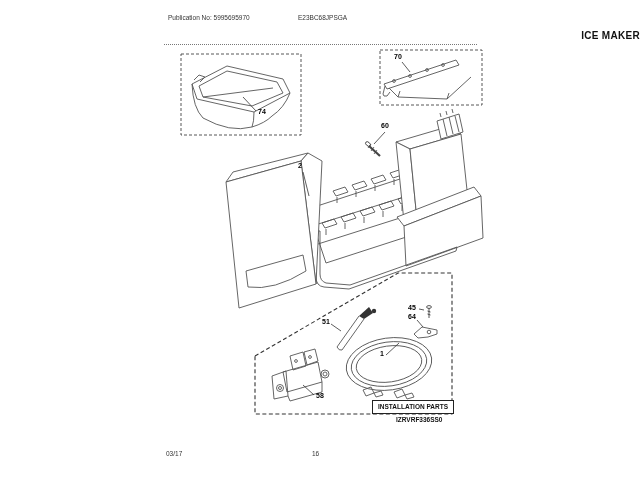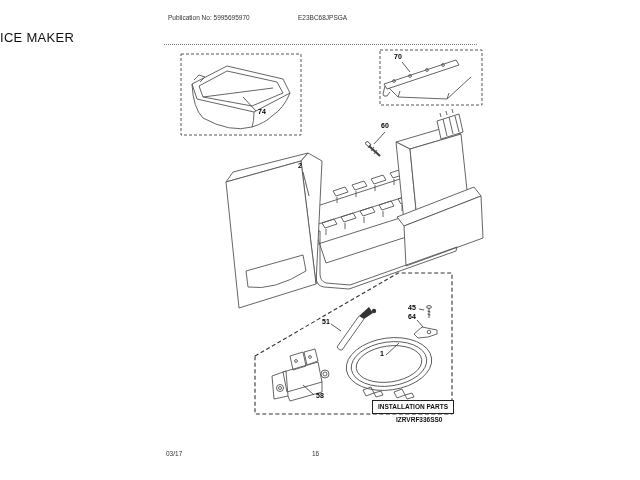--- a/index.html
+++ b/index.html
@@ -1,21 +1,21 @@
 <!DOCTYPE html>
 <html><head>
 <meta charset="utf-8">
 <style>
   html,body{margin:0;padding:0;background:#fff;}
   .page{position:relative;width:640px;height:480px;background:#ffffff;overflow:hidden;
         font-family:"Liberation Sans", sans-serif;color:#222;}
   .txt{position:absolute;white-space:nowrap;}
   .pub{left:168px;top:14px;font-size:6.5px;color:#333;}
   .model{left:298px;top:14px;font-size:6.5px;color:#333;}
-  .title{left:0;right:0;top:30px;text-align:left;font-size:13px;font-weight:normal;color:#111;letter-spacing:.3px;}
+  .title{left:0;right:0;top:30px;text-align:right;font-size:10px;font-weight:bold;color:#111;letter-spacing:.3px;}
   .rule{position:absolute;left:164px;top:44px;width:313px;border-top:1px dotted #777;height:0;}
   .callout{position:absolute;font-size:7px;font-weight:bold;color:#000;}
   .c74{left:258px;top:108px;}
   .c70{left:394px;top:53px;}
   .c2{left:298px;top:162px;}
   .c60{left:381px;top:122px;}
   .c51{left:322px;top:318px;}
   .c45{left:408px;top:304px;}
   .c64{left:408px;top:313px;}
   .c1{left:380px;top:350px;}

